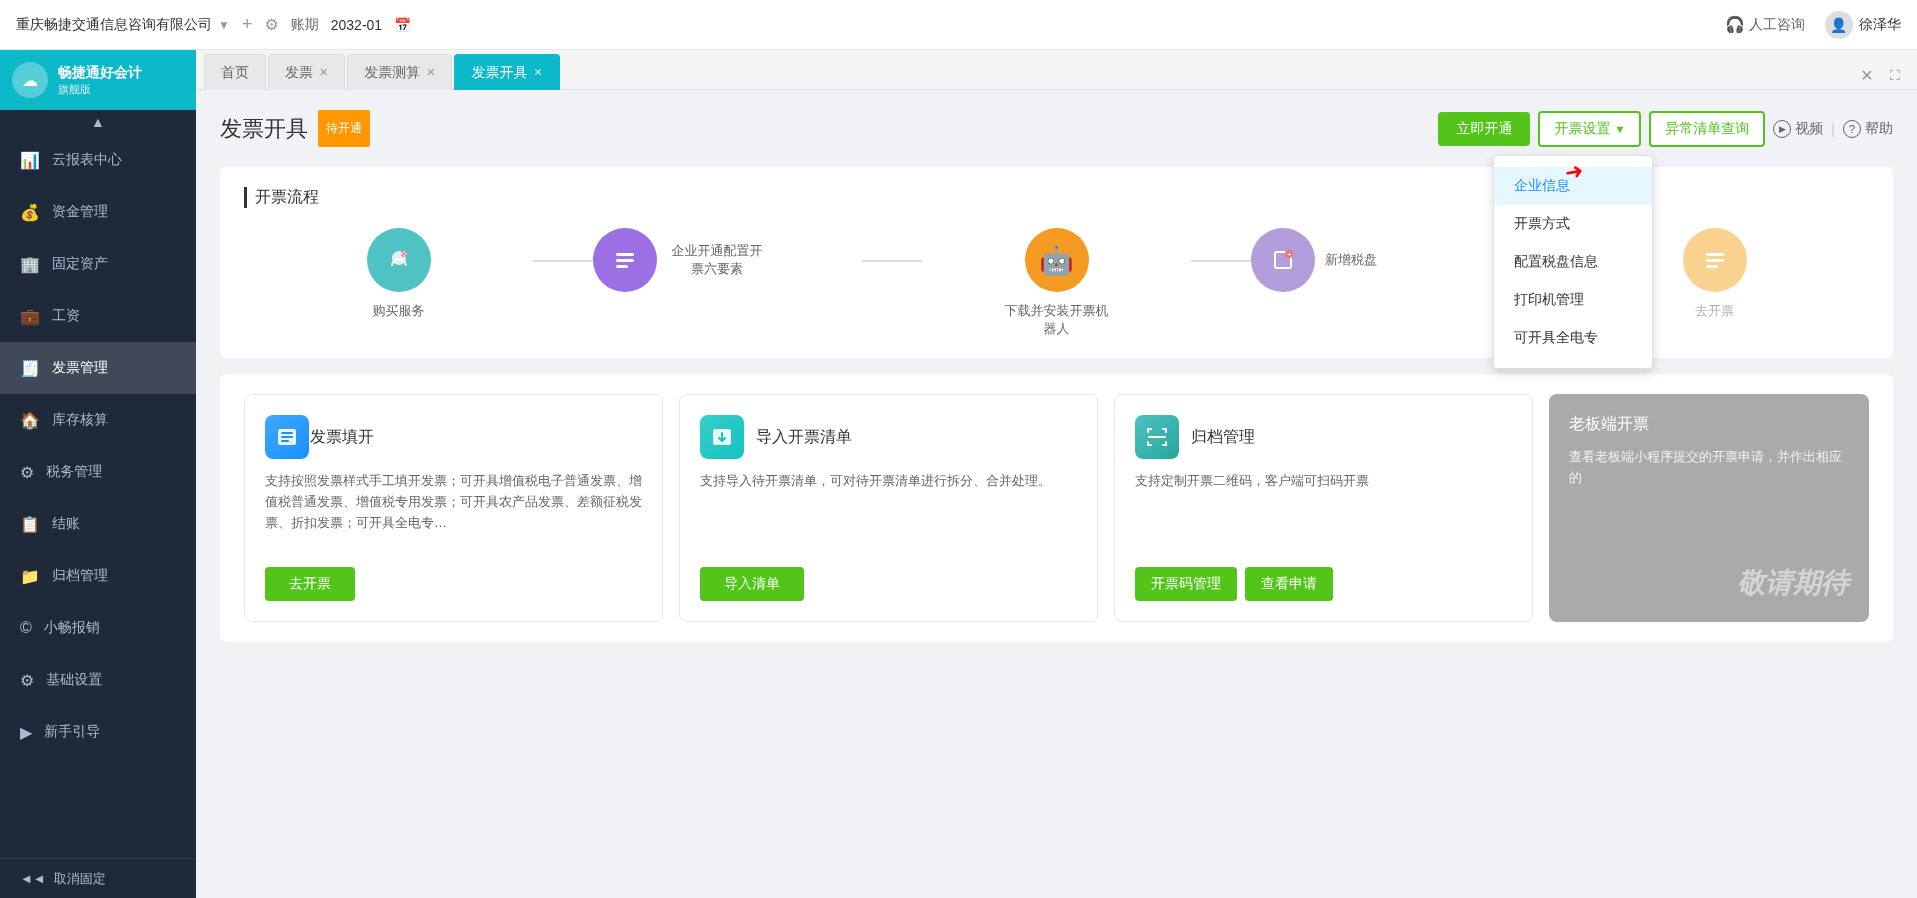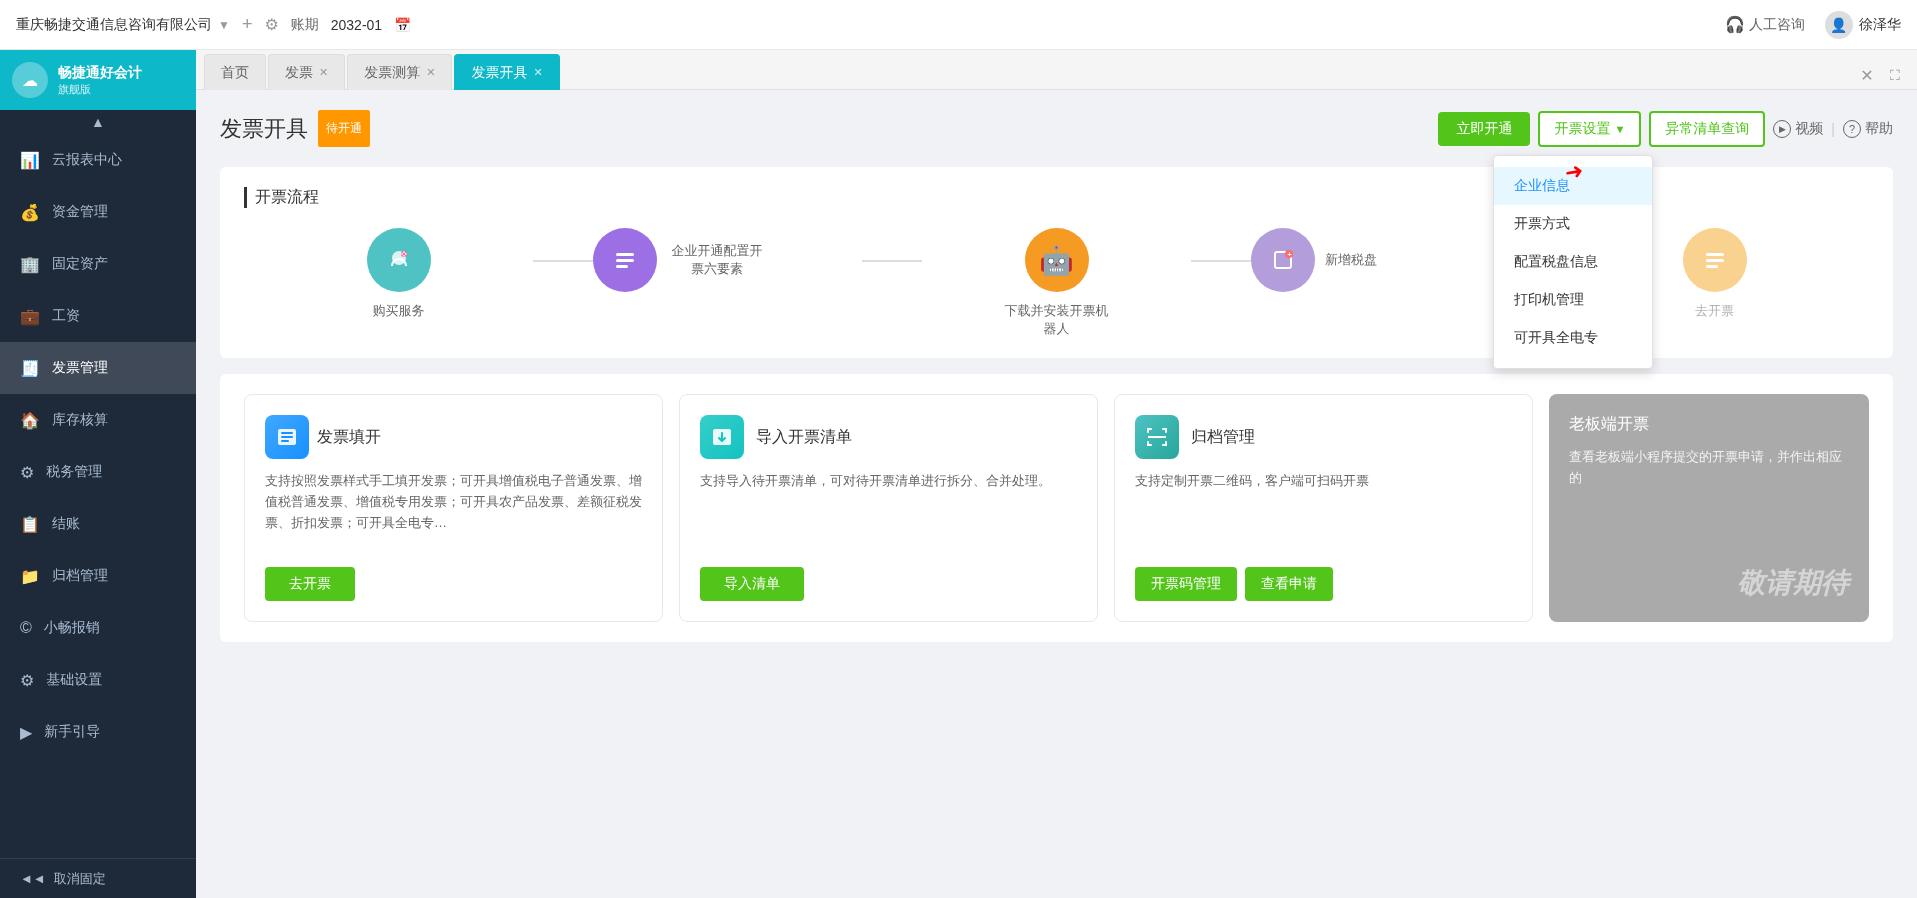--- a/index.html
+++ b/index.html
@@ -237,21 +237,21 @@
               <span style="font-size:13px; color:#666; text-align:center;">去开票</span>
             </div>
 
           </div>
         </div>
 
         <div style="background:#fff; border-radius:6px; padding:20px 24px;">
           <div style="display:grid; grid-template-columns:1fr 1fr 1fr 320px; gap:16px;">
 
             <div style="background:#fff; border:1px solid #e8e8e8; border-radius:8px; padding:20px;">
-              <div style="display:flex; align-items:center; gap:8px; margin-bottom:12px;">
+              <div style="display:flex; align-items:center; gap:1px; margin-bottom:12px;">
                 <div style="width:44px; height:44px; border-radius:8px; background:linear-gradient(135deg,#40a9ff,#1890ff); display:flex; align-items:center; justify-content:center; color:#fff; font-size:20px;">
                   <svg width="24" height="24" viewBox="0 0 24 24" fill="none">
                       <rect x="3" y="4" width="18" height="16" rx="2" fill="white" opacity="0.9"></rect>
                       <rect x="6" y="7" width="12" height="2" rx="1" fill="#1890ff"></rect>
                       <rect x="6" y="11" width="12" height="2" rx="1" fill="#1890ff"></rect>
                       <rect x="6" y="15" width="8" height="2" rx="1" fill="#1890ff"></rect>
                     </svg>
                 </div>
                 <span style="font-size:16px; font-weight:500; color:#333;">发票填开</span>
               </div>

